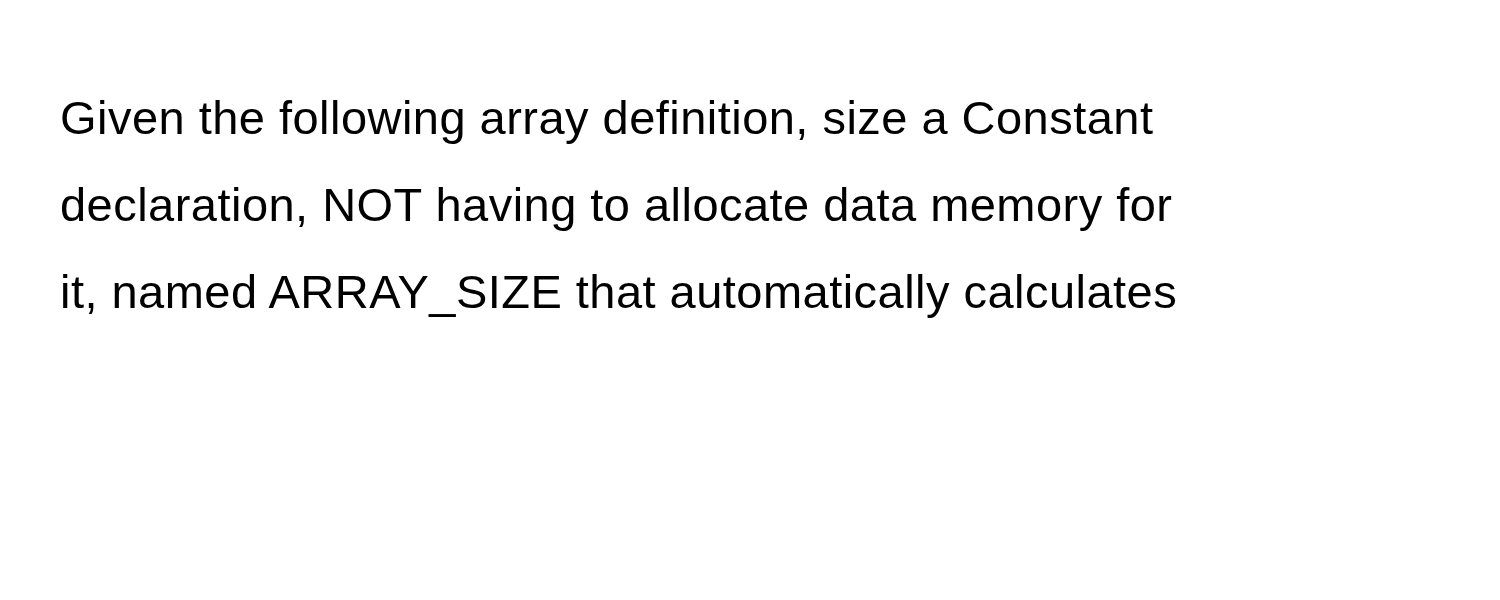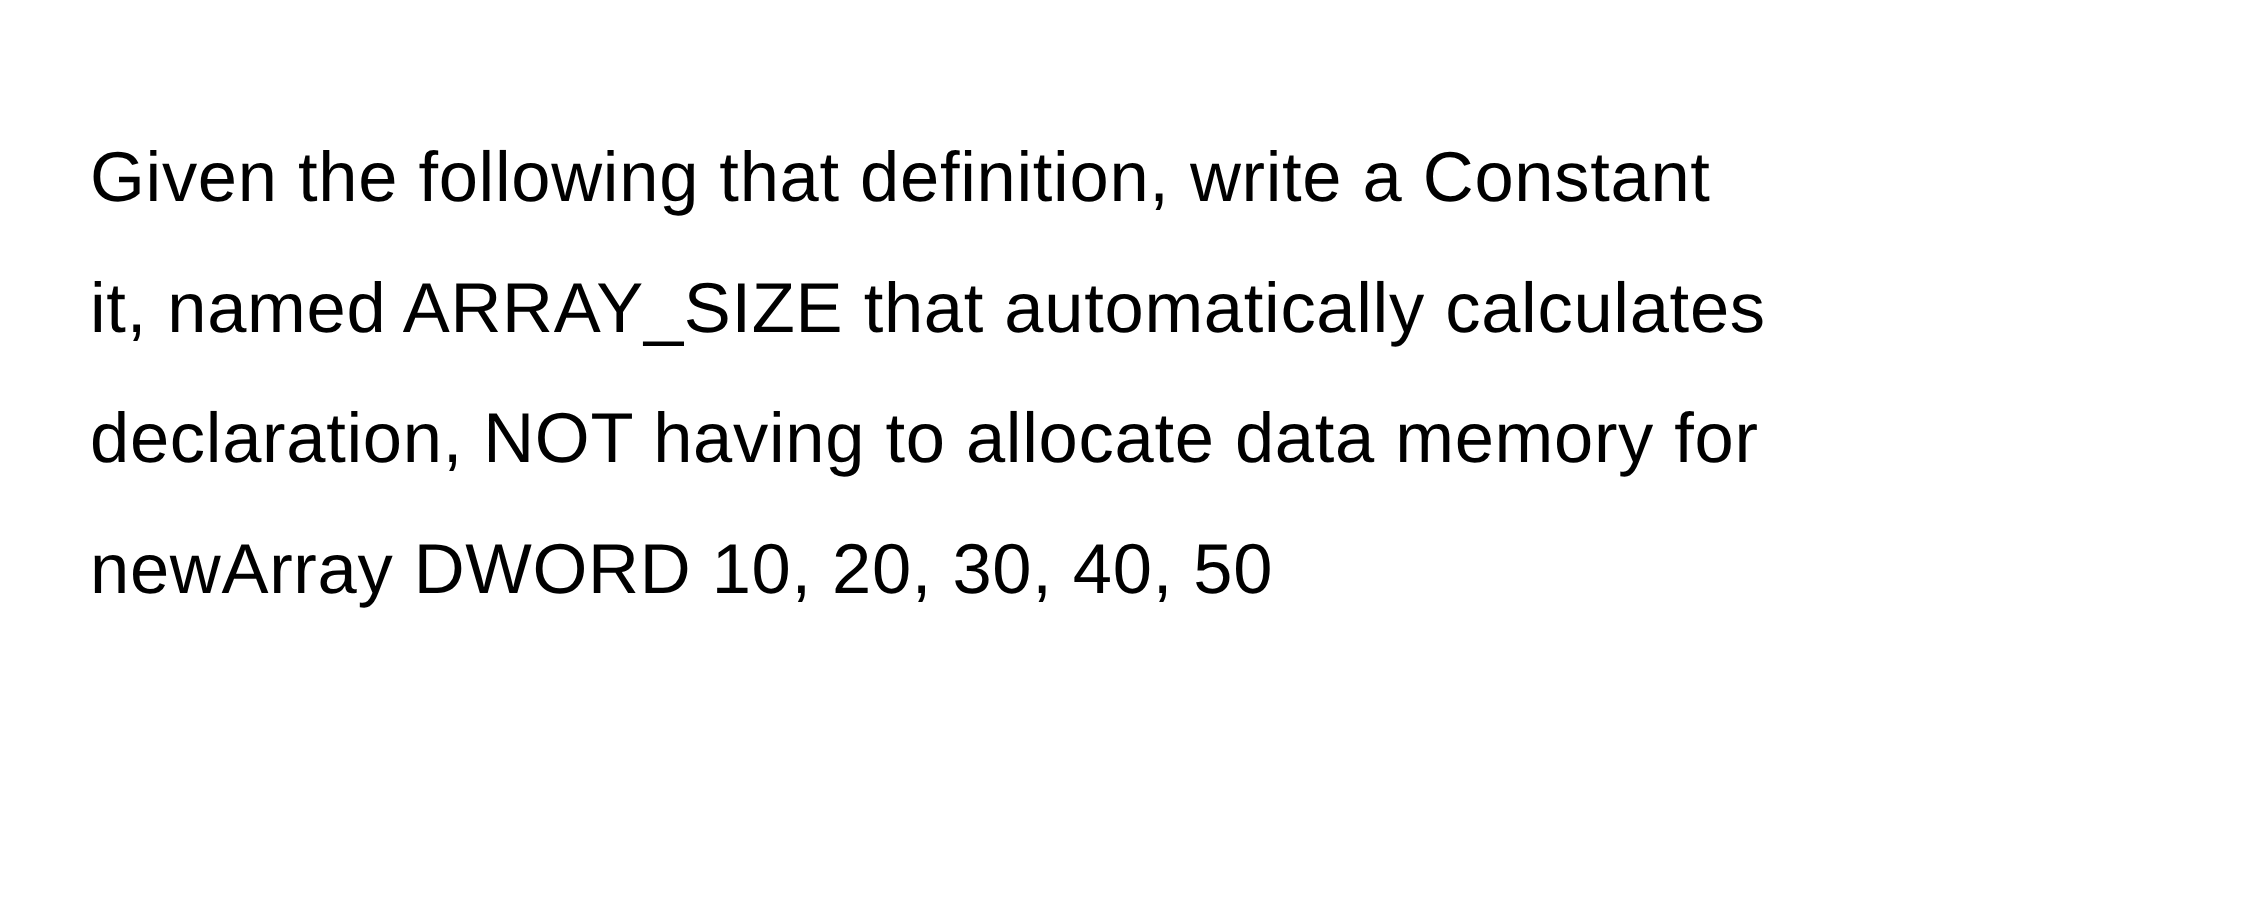--- a/index.html
+++ b/index.html
@@ -22,17 +22,16 @@
       letter-spacing: 0.01em;
     }
     .line {
       display: block;
     }
   </style>
 </head>
 <body>
 
 <div class="question-text">
-  <span class="line">Given the following that definition, write a Constant</span>
+  <span class="line">Given the following array definition, size a Constant</span>
+  <span class="line">declaration, NOT having to allocate data memory for</span>
   <span class="line">it, named ARRAY_SIZE that automatically calculates</span>
-  <span class="line">declaration, NOT having to allocate data memory for</span>
-  <span class="line">newArray DWORD 10, 20, 30, 40, 50</span>
 </div>
 
 </body></html>

